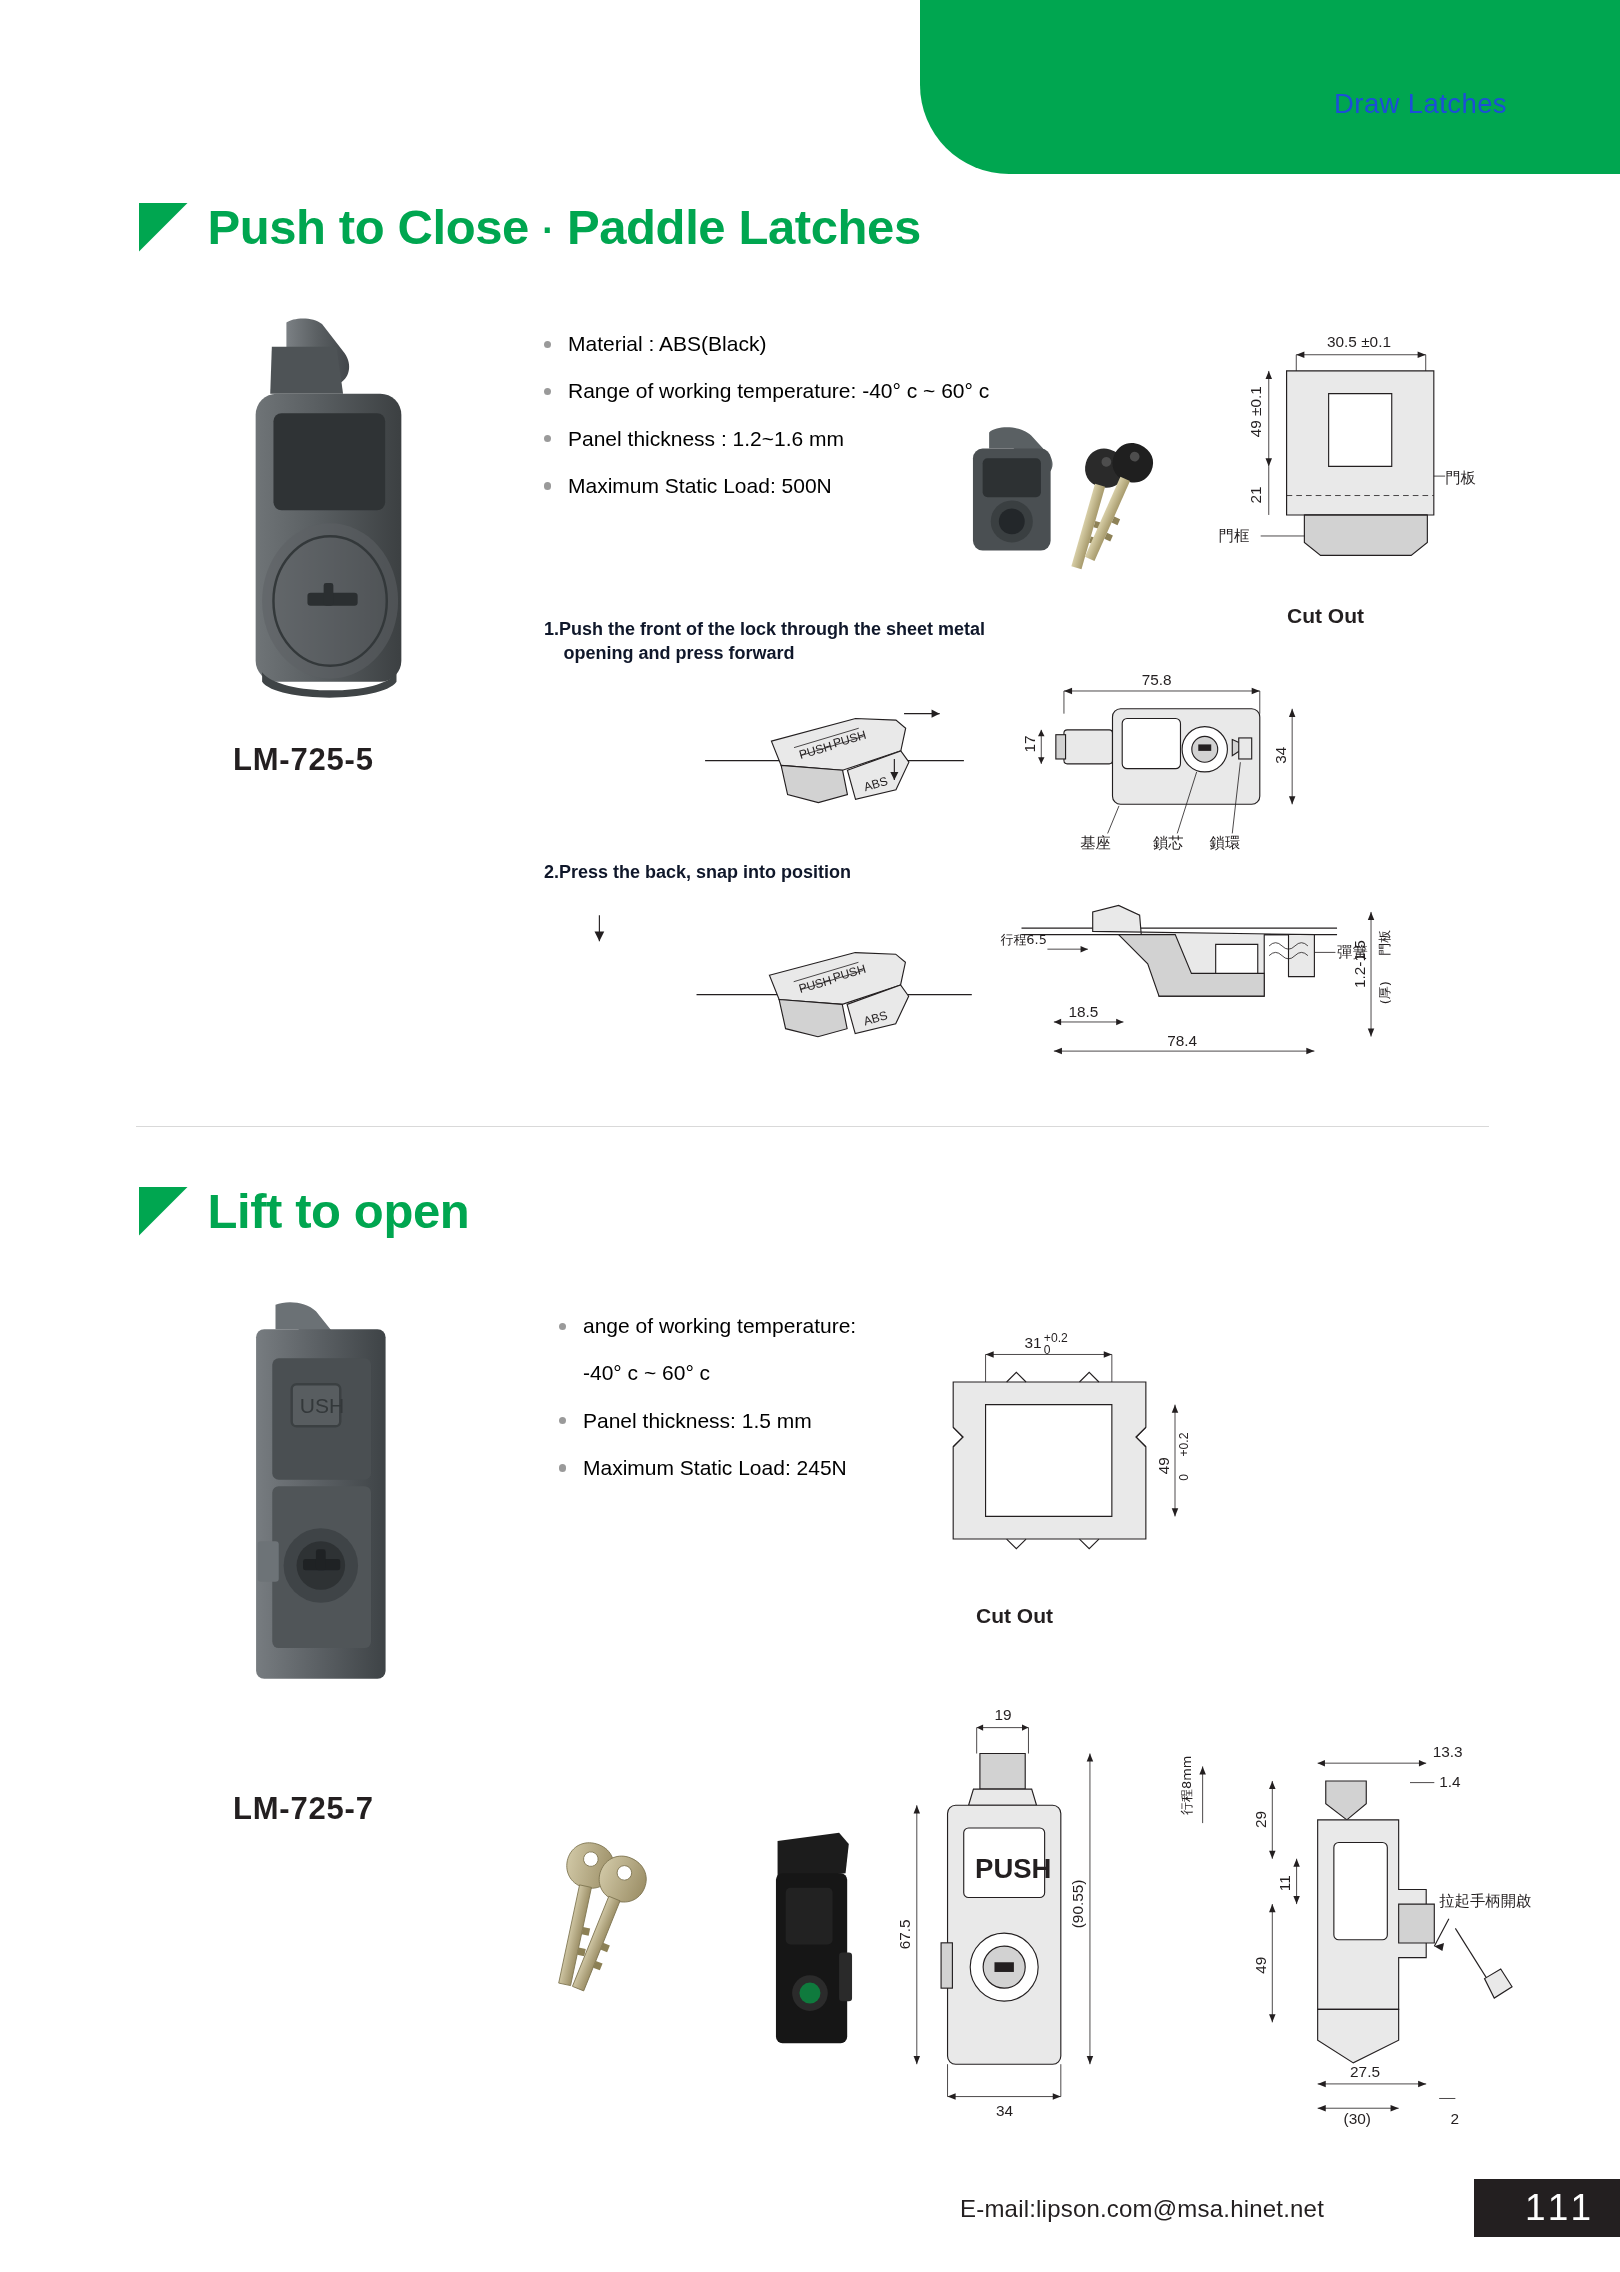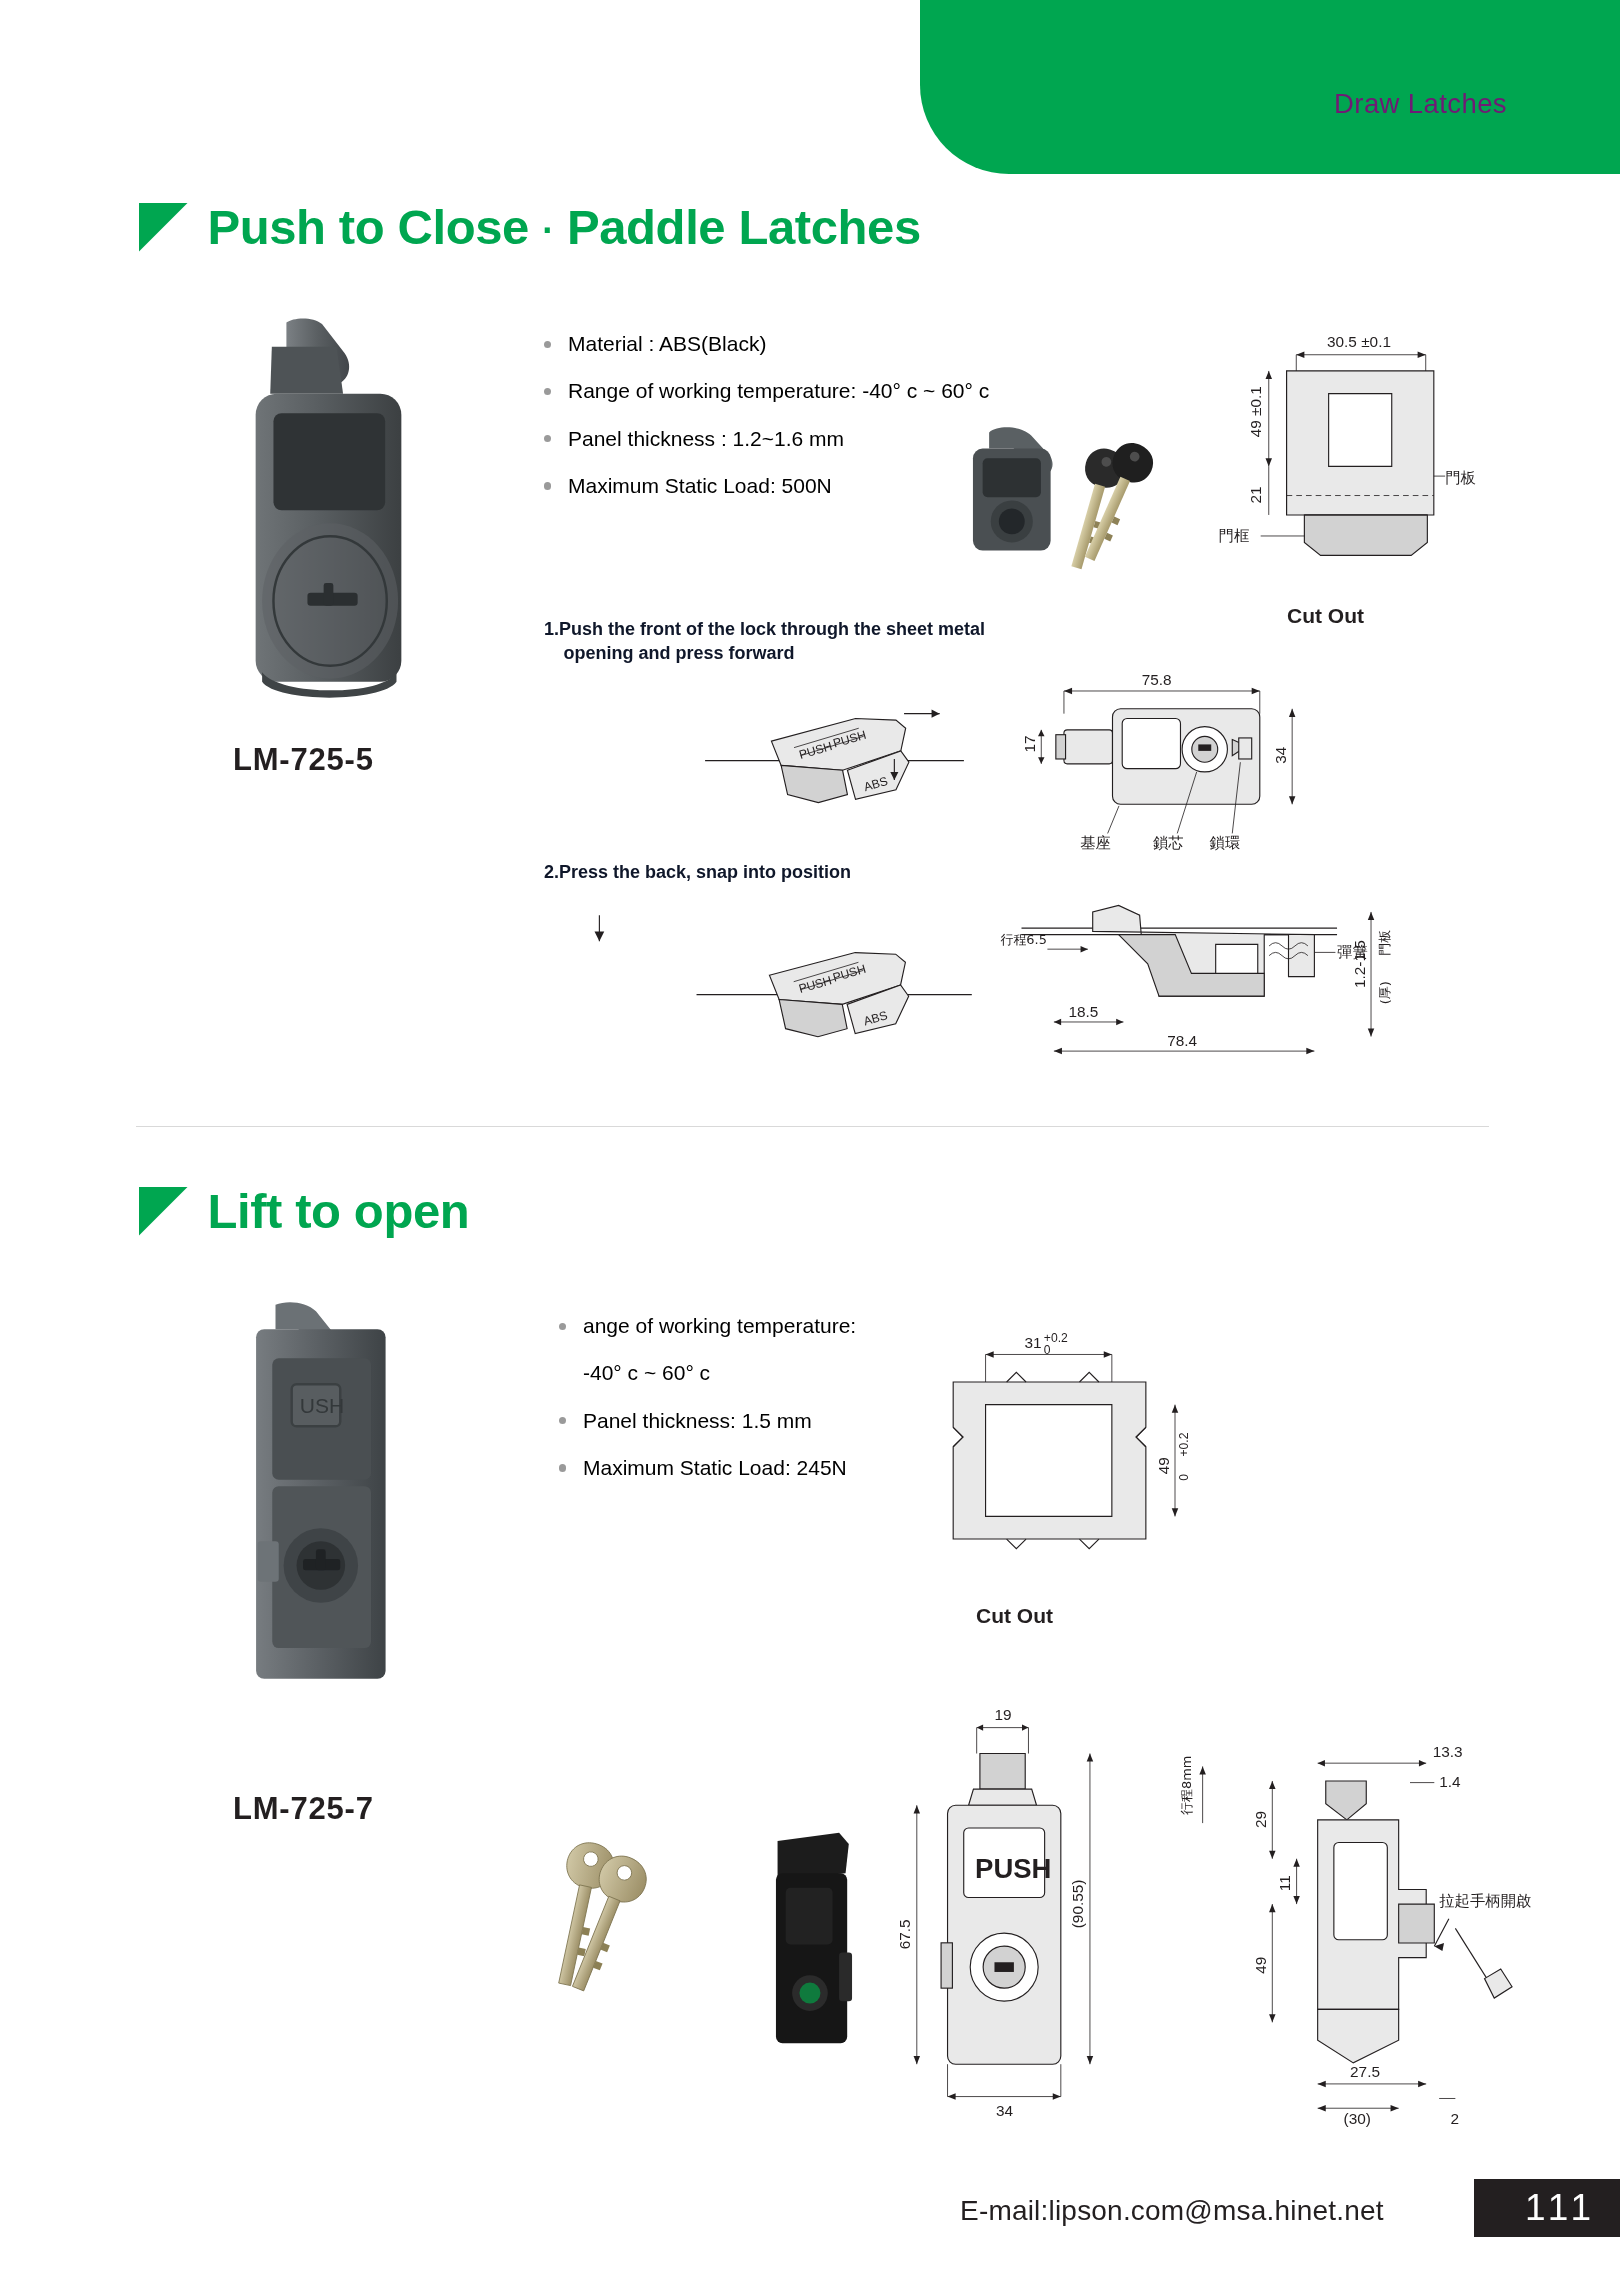--- a/index.html
+++ b/index.html
@@ -19,21 +19,21 @@
     position:absolute;
     top:0;left:920px;
     width:701px;height:174px;
     background:#00a650;
     border-bottom-left-radius:89px;
   }
   .header-title{
     position:absolute;
     top:88px;
     right:113px;
-    color:#701a75;
+    color:#1d4ed8;
     font-size:27.5px;
     letter-spacing:0.4px;
     font-family:"Liberation Sans", sans-serif;
   }
 
   
   .sec-title-wrap{position:absolute;display:flex;align-items:center;}
   .flag{
     width:49px;height:49px;
     background:#00a650;
@@ -101,21 +101,21 @@
   .divider{
     position:absolute;
     left:136px;width:1353px;height:0.8px;
     background:#d9d9d9;
   }
 
   
   .footer-email{
     position:absolute;
     left:960px;top:2195px;
-    font-size:28px;
+    font-size:24px;
     color:#231f20;
     letter-spacing:0.2px;
   }
   .page-box{
     position:absolute;
     right:0;top:2179px;
     width:146px;height:58px;
     background:#231f20;
   }
   .page-num{

